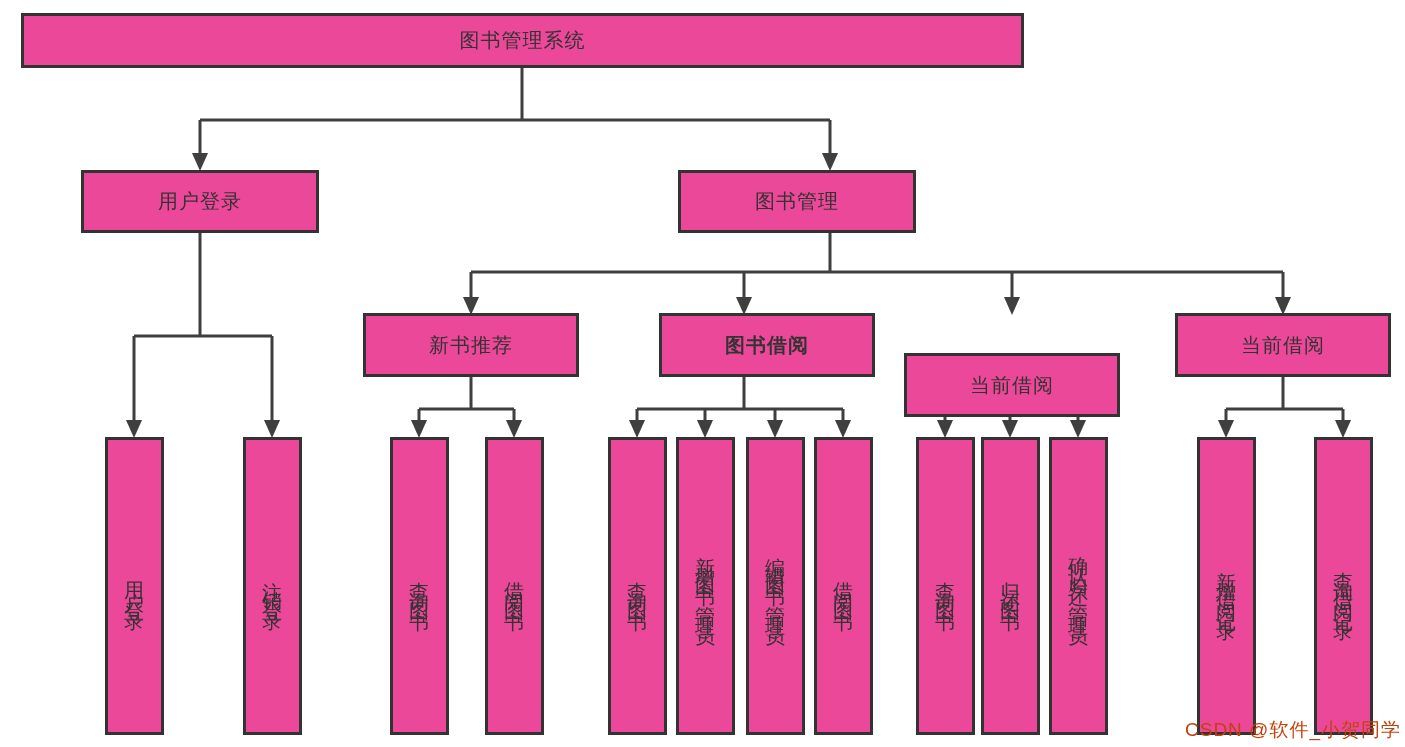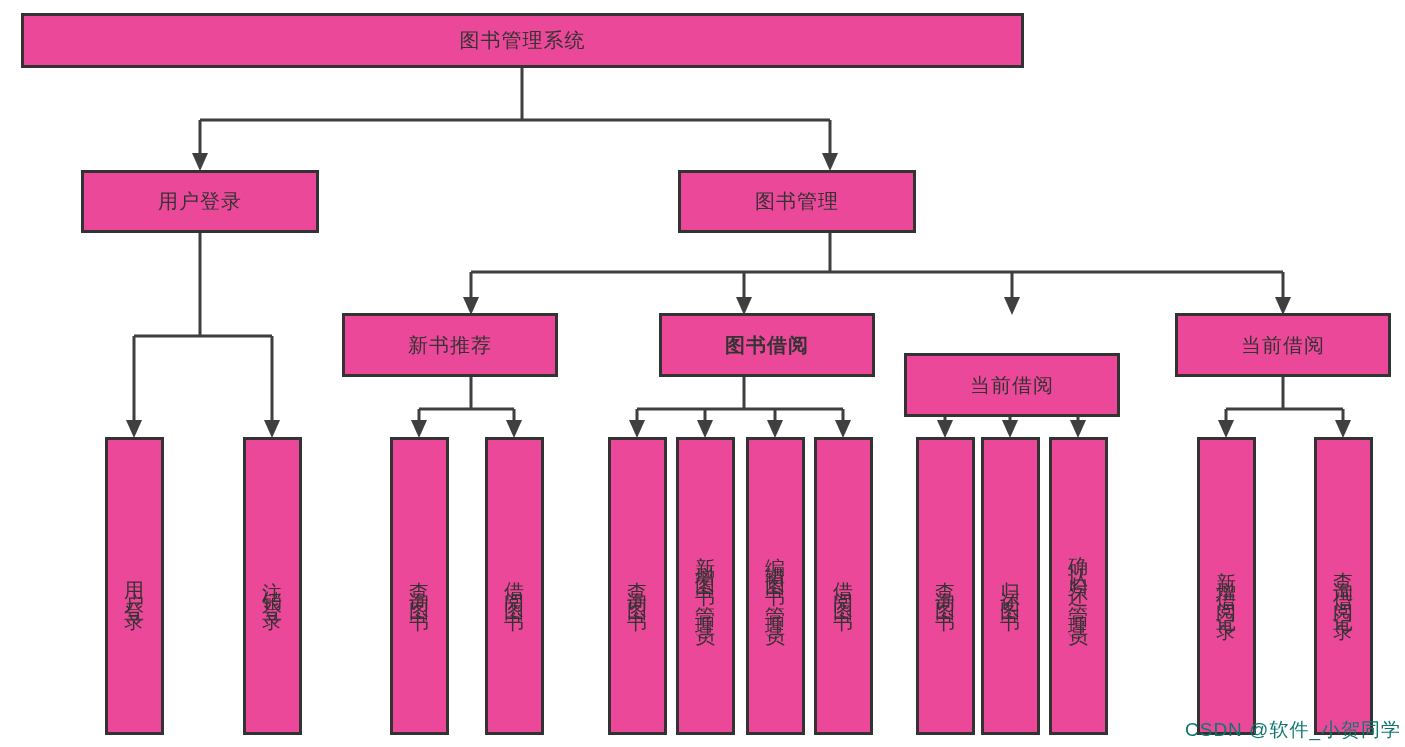--- a/index.html
+++ b/index.html
@@ -54,21 +54,21 @@
     letter-spacing: 10px;
     line-height: 1;
     white-space: nowrap;
   }
   .watermark {
     position: absolute;
     left: 1185px;
     top: 717px;
     font-size: 19px;
     letter-spacing: 1px;
-    color: #0f766e;
+    color: #c2410c;
     z-index: 3;
     white-space: nowrap;
   }
 </style>
 </head>
 <body>
 
 <div class="canvas">
 
   <svg class="wires" width="1405" height="747" viewBox="0 0 1405 747">
@@ -115,21 +115,21 @@
     <span>图书管理系统</span>
   </div>
 
   <div class="node node-l2" style="left:81px;">
     <span>用户登录</span>
   </div>
   <div class="node node-l2" style="left:678px;">
     <span>图书管理</span>
   </div>
 
-  <div class="node node-l3" style="left:342px;">
+  <div class="node node-l3" style="left:363px;">
     <span>新书推荐</span>
   </div>
   <div class="node node-l3" style="left:659px;font-weight:bold;">
     <span>图书借阅</span>
   </div>
   <div class="node node-l3" style="left:904px;margin-top:40px;">
     <span>当前借阅</span>
   </div>
   <div class="node node-l3" style="left:1175px;">
     <span>当前借阅</span>

